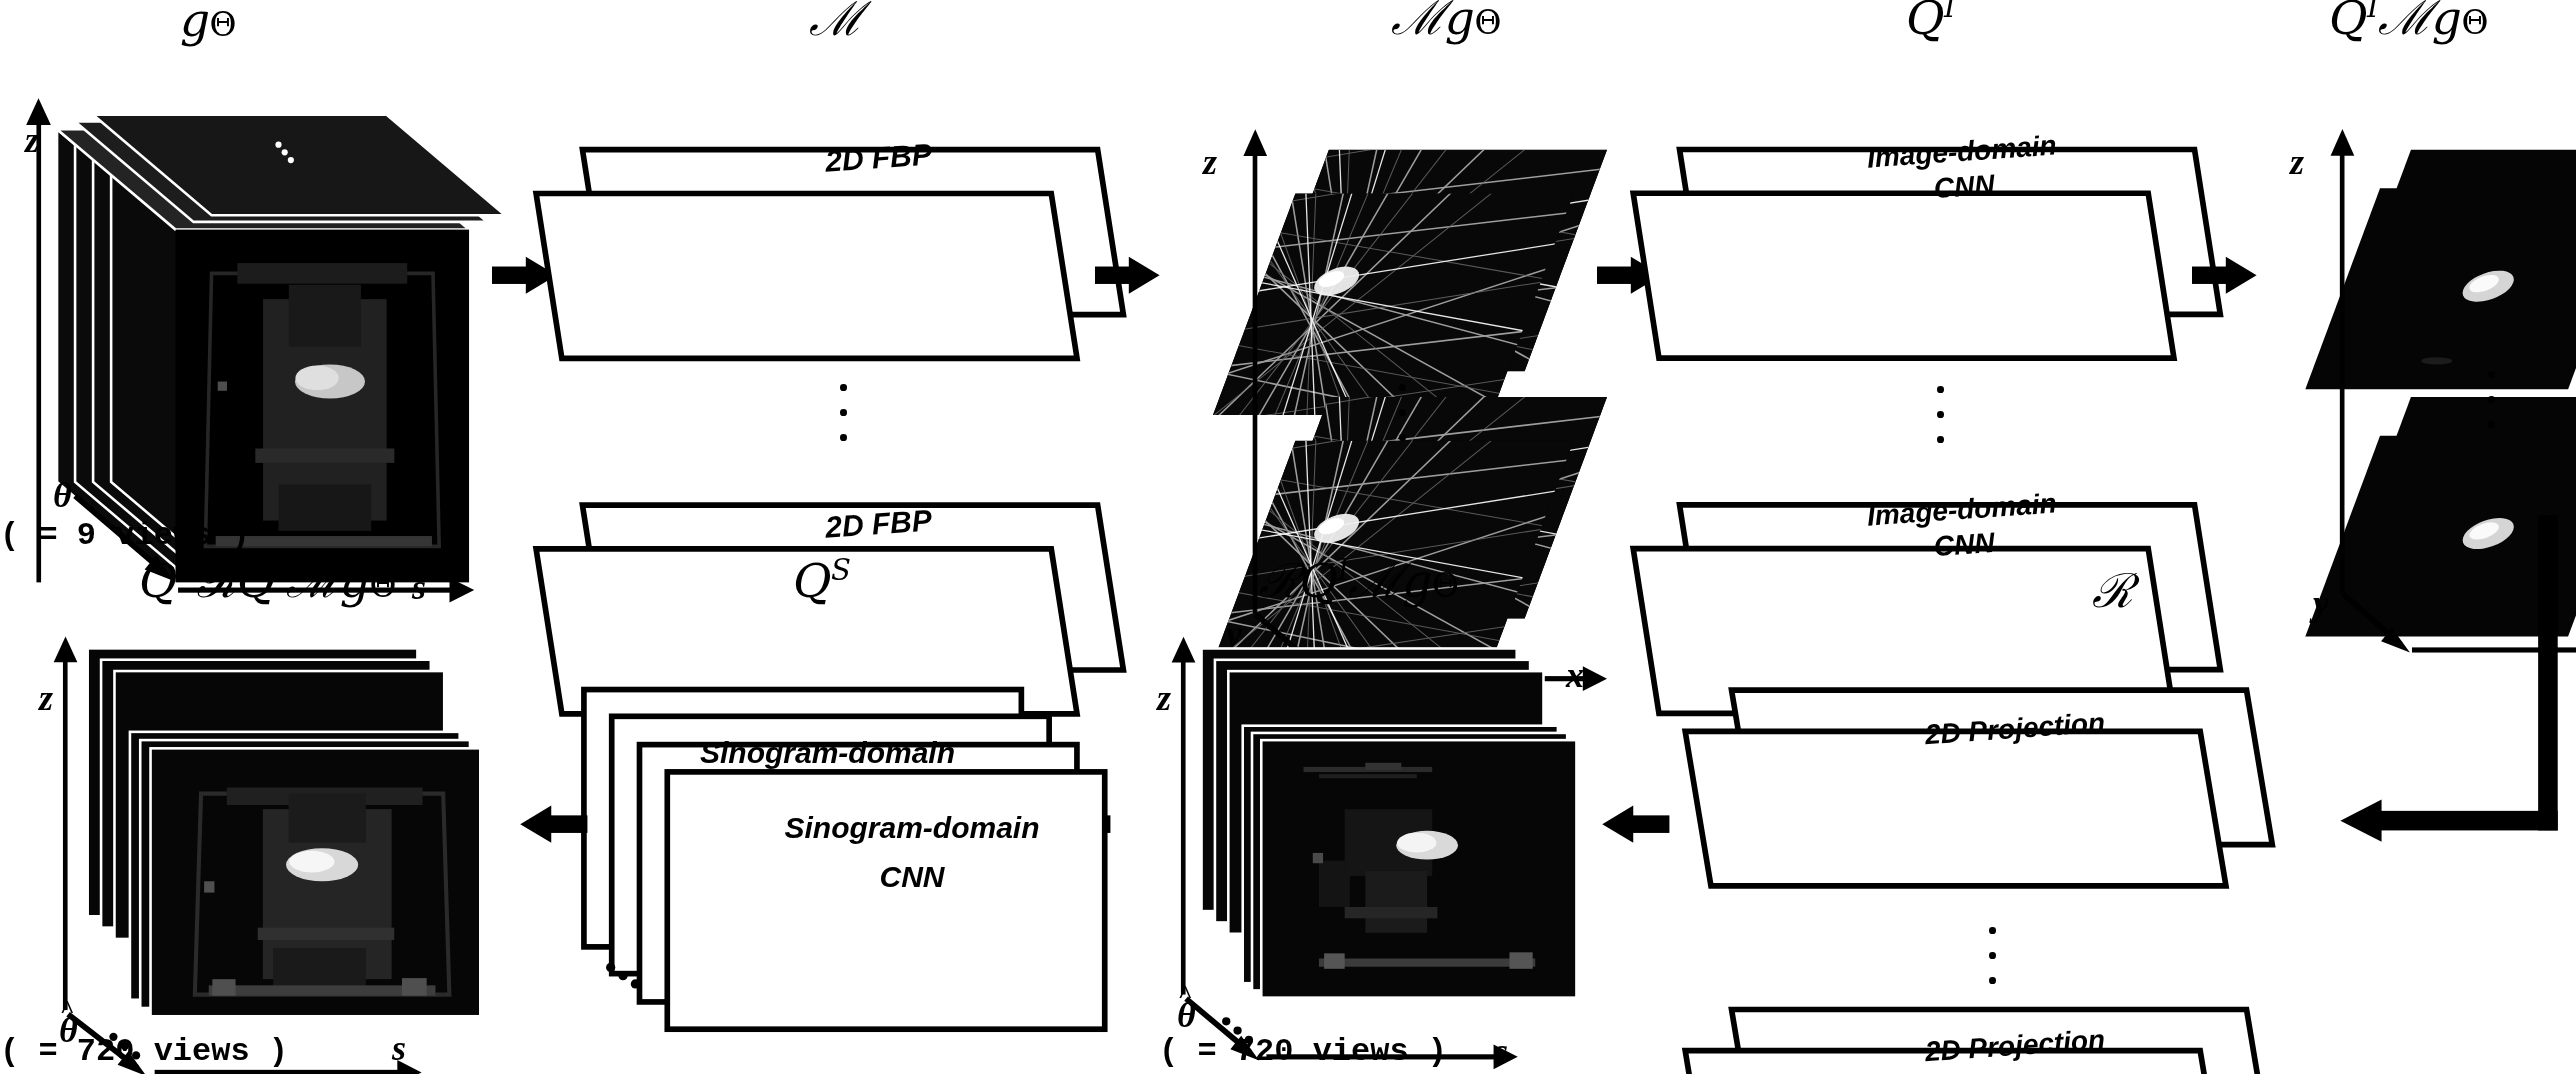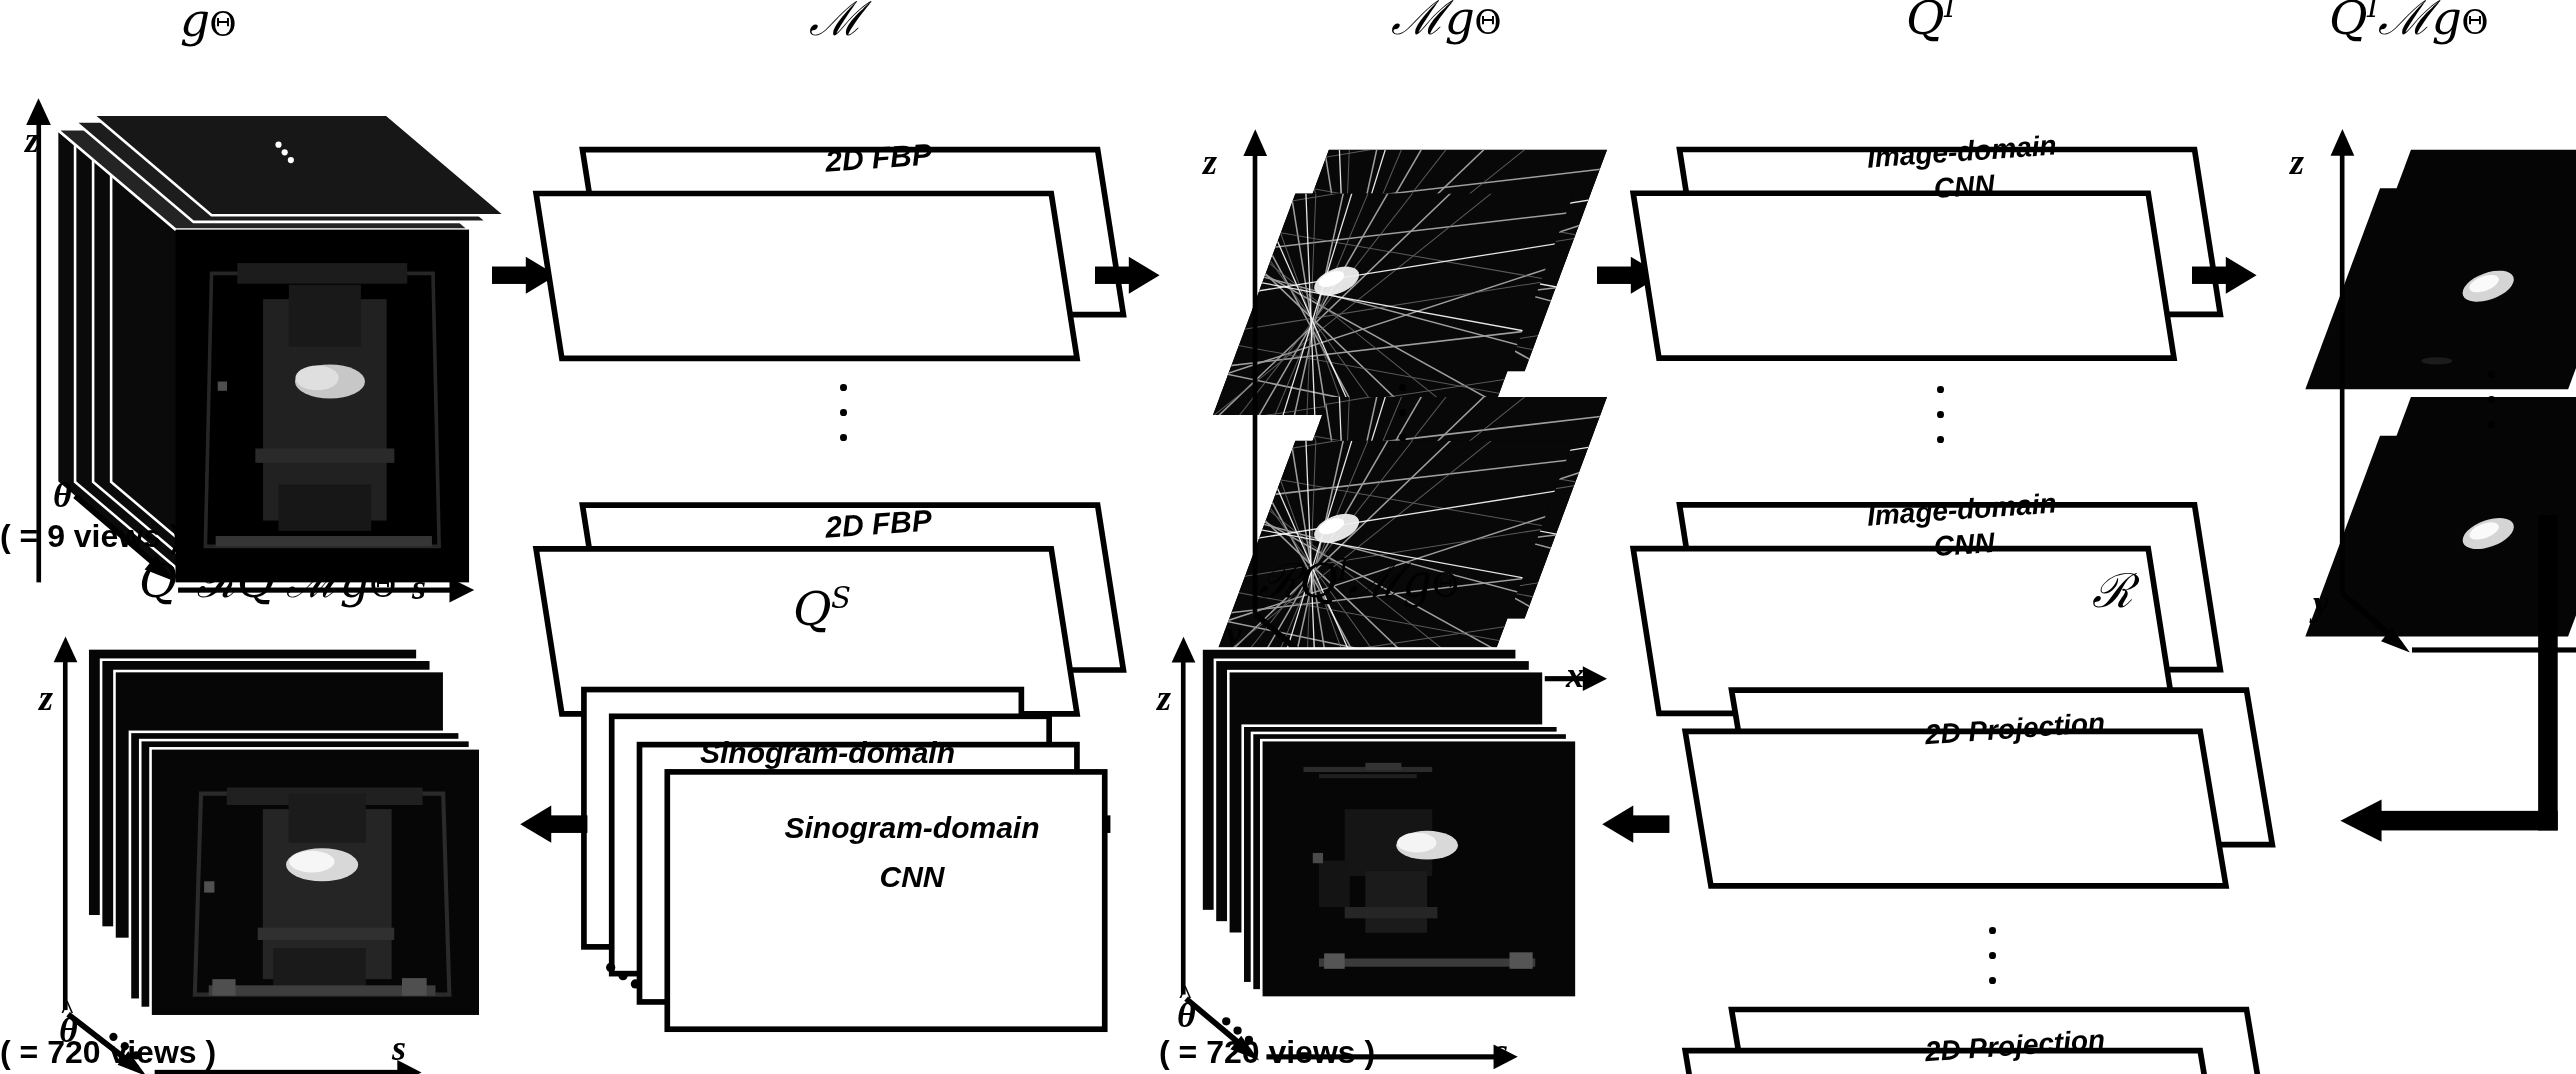--- a/index.html
+++ b/index.html
@@ -25,21 +25,21 @@
 
   
   .axlabel{
     position:absolute;
     font-family:"Liberation Serif",serif;
     font-weight:bold;font-style:italic;
     font-size:36px;color:#000;line-height:1;
   }
   .viewlabel{
     position:absolute;
-    font-family:Liberation Sans, sans-serif;
+    font-family:Liberation Mono, monospace;
     font-weight:bold;
     font-size:32px;color:#000;white-space:nowrap;line-height:1;
   }
 
   
   .planetext{
     position:absolute;
     font-family:"Liberation Sans",sans-serif;
     font-weight:bold;font-style:italic;
     color:#000;white-space:nowrap;text-align:center;
@@ -483,21 +483,21 @@
 </div>
 
 <svg width="88" height="62" style="left:1038px;top:804px;" viewBox="0 0 170 120">
   <g class="blk">
       <rect x="60" y="22" width="80" height="34"></rect>
       <polygon points="70,3 10,39 70,75"></polygon>
     </g>
 </svg>
 
 <div class="stage">
-  <div class="title" style="left:793px;top:556px;margin-top:28px;">
+  <div class="title" style="left:793px;top:556px;">
     <span>𝑄</span><span class="sup">S</span>
   </div>
 
   <svg width="567" height="422" style="left:567px;top:670px;" viewBox="0 0 1100 820">
     <g>
       <rect x="32" y="38" width="850" height="500" fill="#fff" stroke="#000" stroke-width="11"></rect>
       <rect x="86" y="90" width="850" height="500" fill="#fff" stroke="#000" stroke-width="11"></rect>
       <rect x="140" y="145" width="850" height="500" fill="#fff" stroke="#000" stroke-width="11"></rect>
       <rect x="194" y="198" width="850" height="500" fill="#fff" stroke="#000" stroke-width="11"></rect>
     </g>

